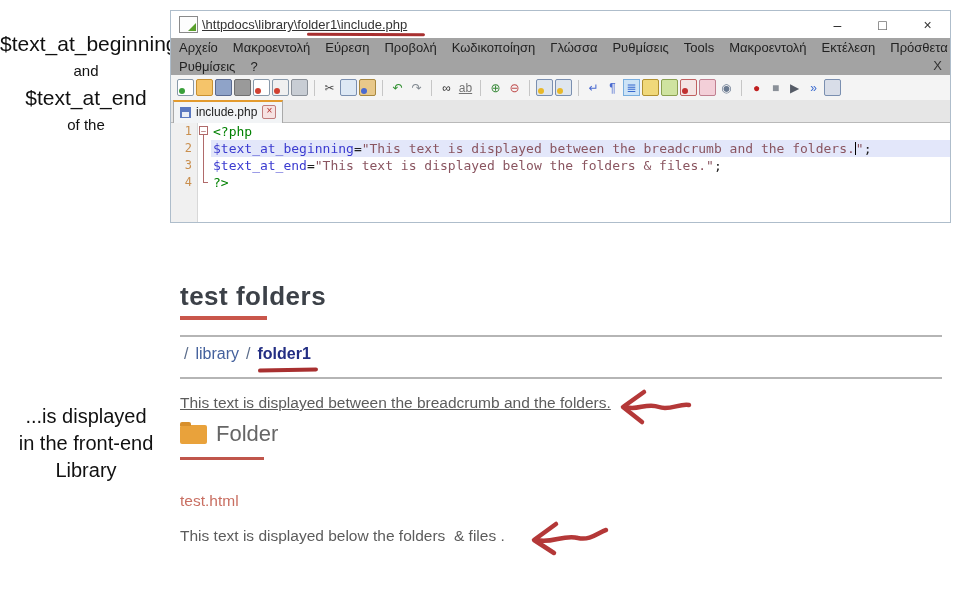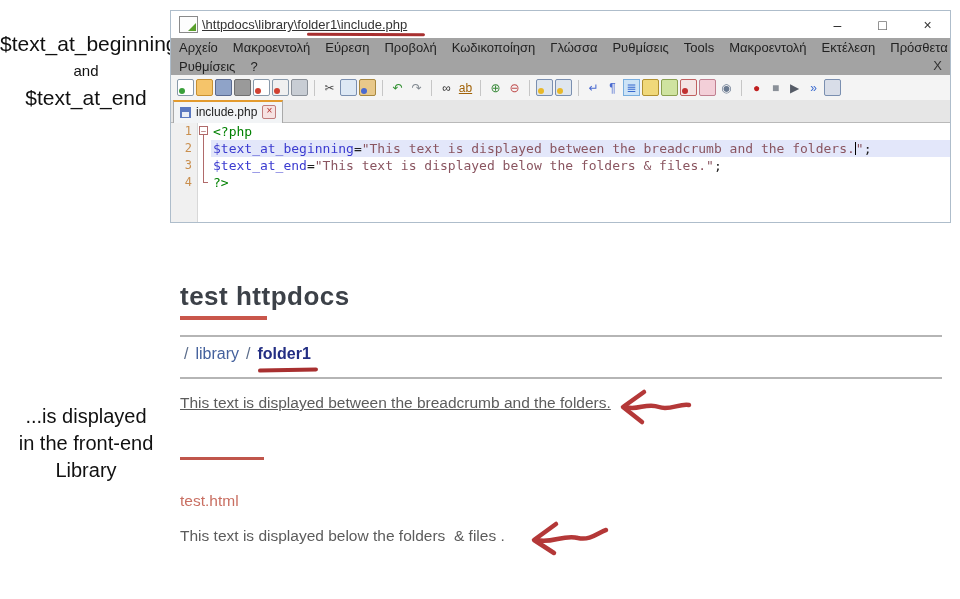--- a/index.html
+++ b/index.html
@@ -111,20 +111,21 @@
 </style>
 </head>
 <body>
 
 <div id="canvas">
 
   <div class="ann ann-top">
       <div class="ann-line">$text_at_beginning</div>
       <div class="ann-line">and</div>
       <div class="ann-line">$text_at_end</div>
+      <div class="ann-line">of the</div>
     </div>
   <div class="ann ann-bottom">
       <div class="ann-line">...is displayed</div>
       <div class="ann-line">in the front-end</div>
       <div class="ann-line">Library</div>
     </div>
 
   <div class="npp">
     <div class="titlebar">
       <span class="npp-ico"></span>
@@ -176,21 +177,21 @@
         <span class="ic kind-glyph" style="color: rgb(68, 68, 68);">✂</span>
         <span class="ic kind-box" style="background: rgb(221, 232, 244); border-color: rgb(122, 143, 176);"></span>
         <span class="ic kind-box" style="background: rgb(232, 200, 138); border-color: rgb(168, 136, 64);">
           <span class="dot" style="background: rgb(74, 106, 208);"></span>
         </span>
         <span class="tb-sep"></span>
         <span class="ic kind-glyph" style="color: rgb(47, 143, 47);">↶</span>
         <span class="ic kind-glyph" style="color: rgb(128, 136, 144);">↷</span>
         <span class="tb-sep"></span>
         <span class="ic kind-glyph" style="color: rgb(51, 51, 51);">∞</span>
-        <span class="ic kind-glyph" style="color: #a16207; text-decoration: underline;">ab</span>
+        <span class="ic kind-glyph" style="color: #737373; text-decoration: underline;">ab</span>
         <span class="tb-sep"></span>
         <span class="ic kind-glyph" style="color: rgb(58, 138, 58);">⊕</span>
         <span class="ic kind-glyph" style="color: rgb(192, 80, 80);">⊖</span>
         <span class="tb-sep"></span>
         <span class="ic kind-box" style="background: rgb(223, 230, 238); border-color: rgb(122, 143, 176);">
           <span class="dot" style="background: rgb(232, 184, 42);"></span>
         </span>
         <span class="ic kind-box" style="background: rgb(223, 230, 238); border-color: rgb(122, 143, 176);">
           <span class="dot" style="background: rgb(232, 184, 42);"></span>
         </span>
@@ -239,36 +240,40 @@
           </div>
           <div class="code-line">
             <span class="ln">4</span>
             <span class="fold fold-end"></span>
             <span class="code-body"><span class="tk-tag">?&gt;</span></span>
           </div>
         </div>
     </div>
   </div>
 
-  <div class="fe-title">test httpdocs</div>
+  <div class="fe-title">test folders</div>
   <div class="fe-title-underline"></div>
   <div class="fe-hr hr1"></div>
   <div class="fe-breadcrumb" id="breadcrumb">
       <span class="bc-sep">/</span>
       <span class="bc-link">library</span>
       <span class="bc-sep">/</span>
       <span class="bc-current">folder1</span>
     </div>
   <div class="bc-underline"></div>
   <div class="fe-hr hr2"></div>
   <div class="fe-text fe-text-between">This text is displayed between the breadcrumb and the folders.</div>
   <svg class="arrow arrow1" width="78" height="42" viewBox="0 0 78 42">
     <path d="M27 6 L6 21 L25 36" fill="none" stroke="#b43838" stroke-width="4.5" stroke-linecap="round" stroke-linejoin="round"></path>
     <path d="M9 21 C20 25 30 16 42 21 C52 25 63 17 72 19" fill="none" stroke="#b43838" stroke-width="4.5" stroke-linecap="round"></path>
   </svg>
+  <div class="fe-folder">
+    <span class="folder-ico"></span>
+    <span class="folder-label">Folder</span>
+  </div>
   <div class="fe-folder-underline"></div>
   <a class="fe-file">test.html</a>
   <div class="fe-text fe-text-below">This text is displayed below the folders  &amp; files .</div>
   <svg class="arrow arrow2" width="84" height="44" viewBox="0 0 84 44">
     <path d="M29 9 L7 25 L27 38" fill="none" stroke="#b43838" stroke-width="4.5" stroke-linecap="round" stroke-linejoin="round"></path>
     <path d="M10 25 C24 29 37 19 51 23 C63 26 72 17 79 15" fill="none" stroke="#b43838" stroke-width="4.5" stroke-linecap="round"></path>
   </svg>
 
 </div>
 

